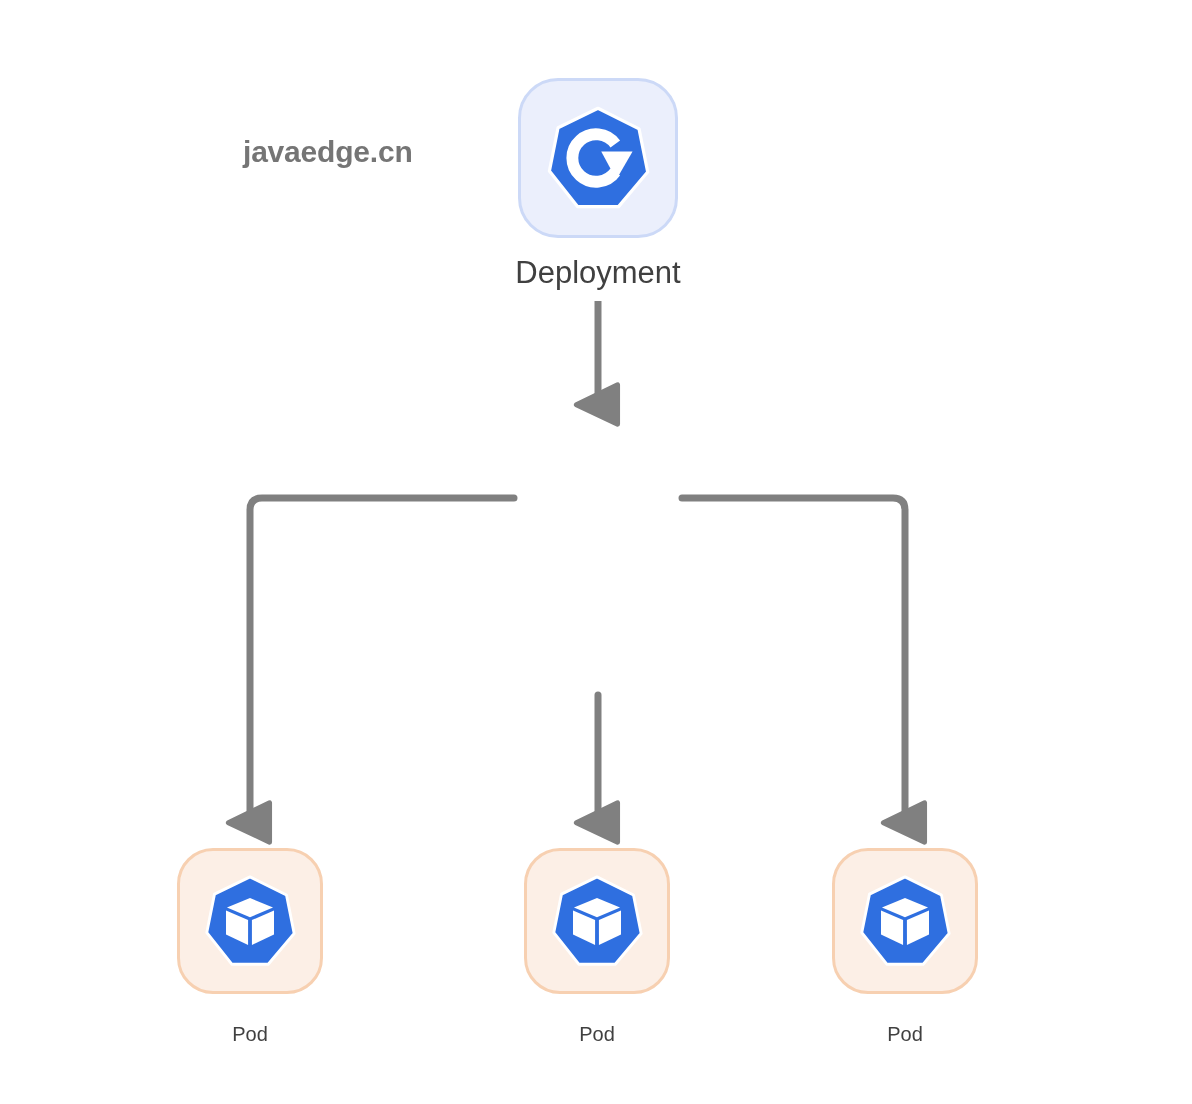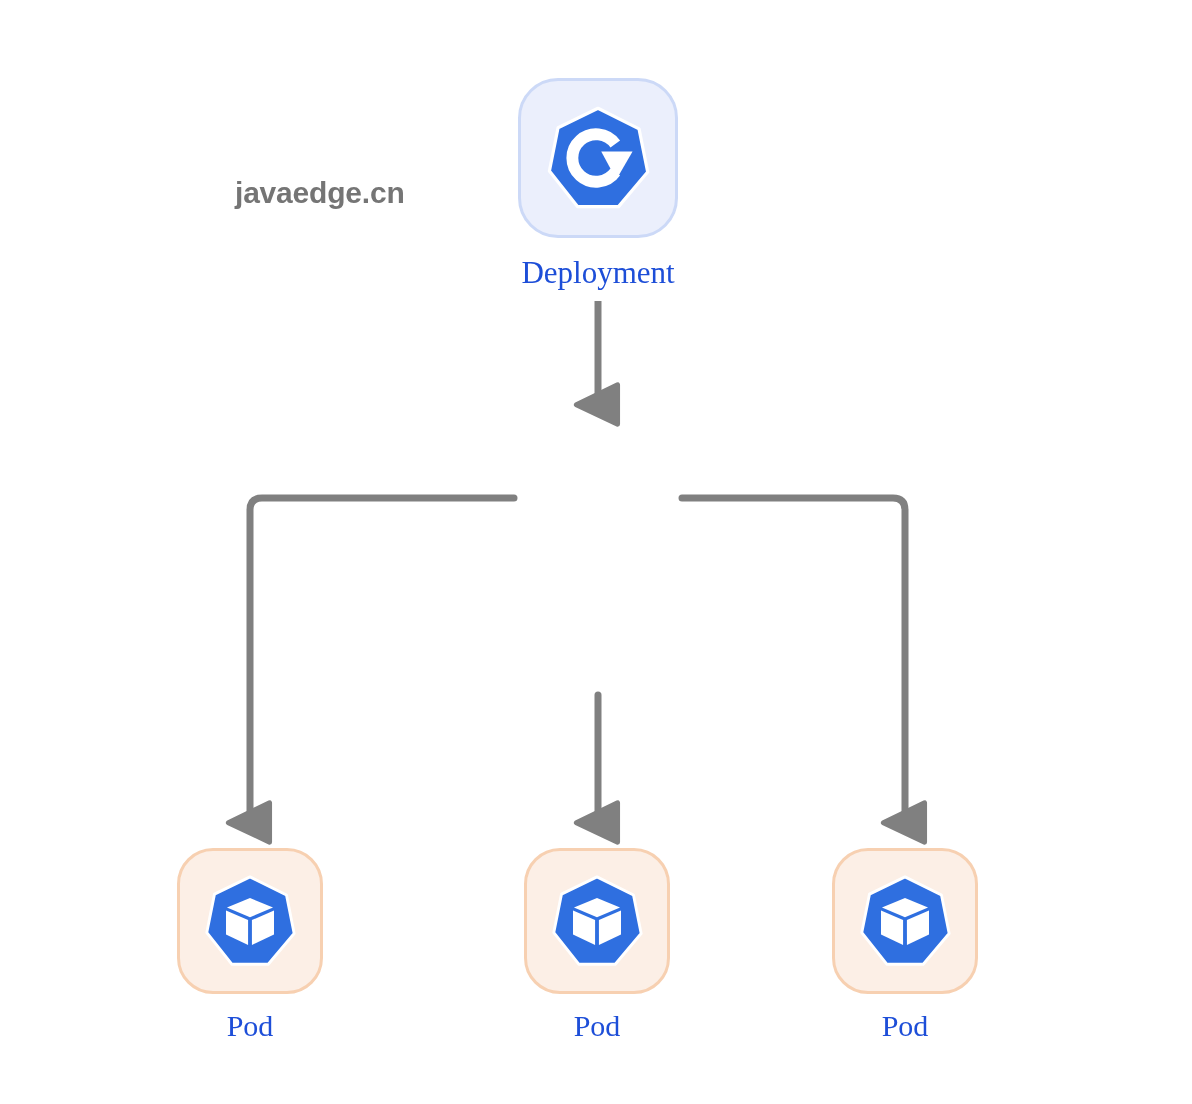--- a/index.html
+++ b/index.html
@@ -15,29 +15,28 @@
     position: relative;
     width: 1192px;
     height: 1104px;
     background: #ffffff;
     overflow: hidden;
   }
 
   
   .watermark {
     position: absolute;
-    left: 235px;
+    left: 243px;
     top: 135px;
     font-size: 30px;
     font-weight: 700;
     color: #757575;
     letter-spacing: -0.2px;
     white-space: nowrap;
     user-select: none;
-    margin-top: 41px;
   }
 
   
   .edges {
     position: absolute;
     left: 0;
     top: 0;
     width: 1192px;
     height: 1104px;
     pointer-events: none;
@@ -75,29 +74,28 @@
     height: 146px;
     border-radius: 36px;
     background: #fcefe6;
     border: 3px solid #f7d0b1;
   }
 
   .node-label {
     margin-top: 14px;
     font-size: 31px;
     line-height: 1.35;
-    color: #1d4ed8;
+    color: #404040;
     text-align: center;
     white-space: pre-line;
     font-weight: 400;
-    font-family: Liberation Serif, serif;
   }
   .node-label.pod-label {
-    font-size: 30px;
-    margin-top: 12px;
+    font-size: 20px;
+    margin-top: 27px;
   }
 
   
   #node-deployment { left: 518px; top: 78px; width: 160px; }
   #node-replicaset { left: 518px; top: 423px; width: 160px; }
   #node-pod-0      { left: 177px; top: 848px; width: 146px; }
   #node-pod-1      { left: 524px; top: 848px; width: 146px; }
   #node-pod-2      { left: 832px; top: 848px; width: 146px; }
 </style>
 </head>

